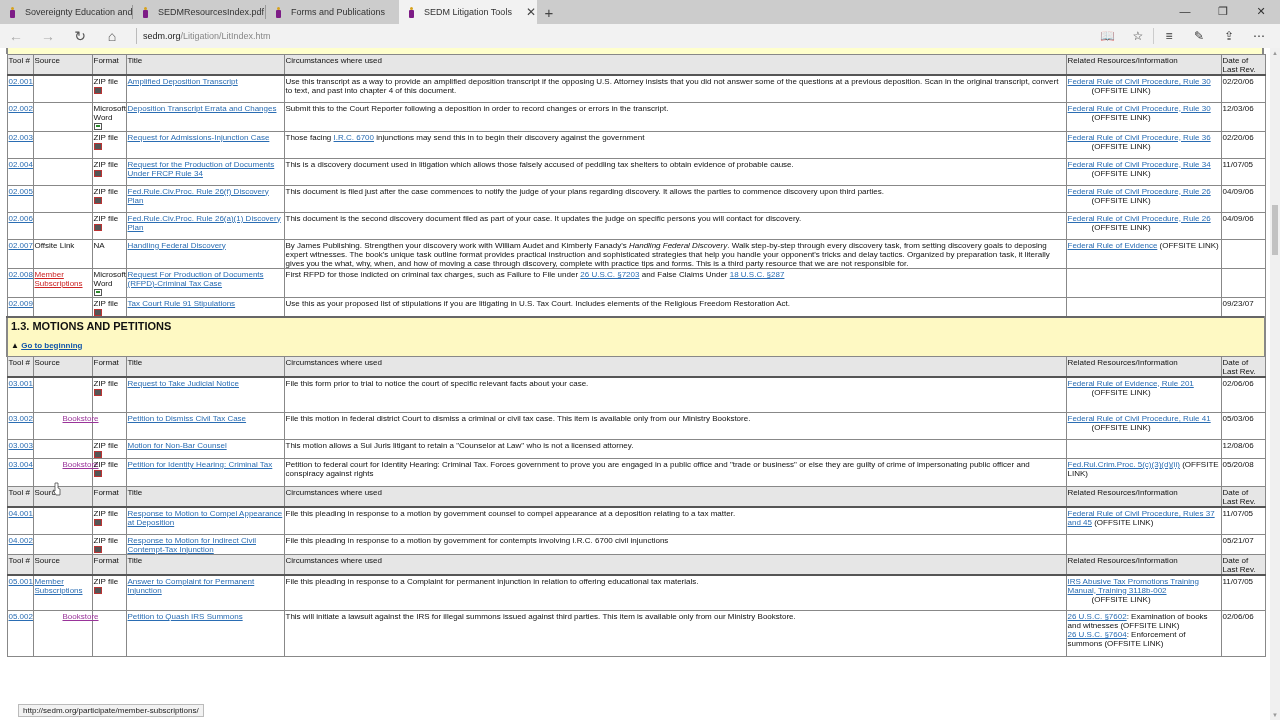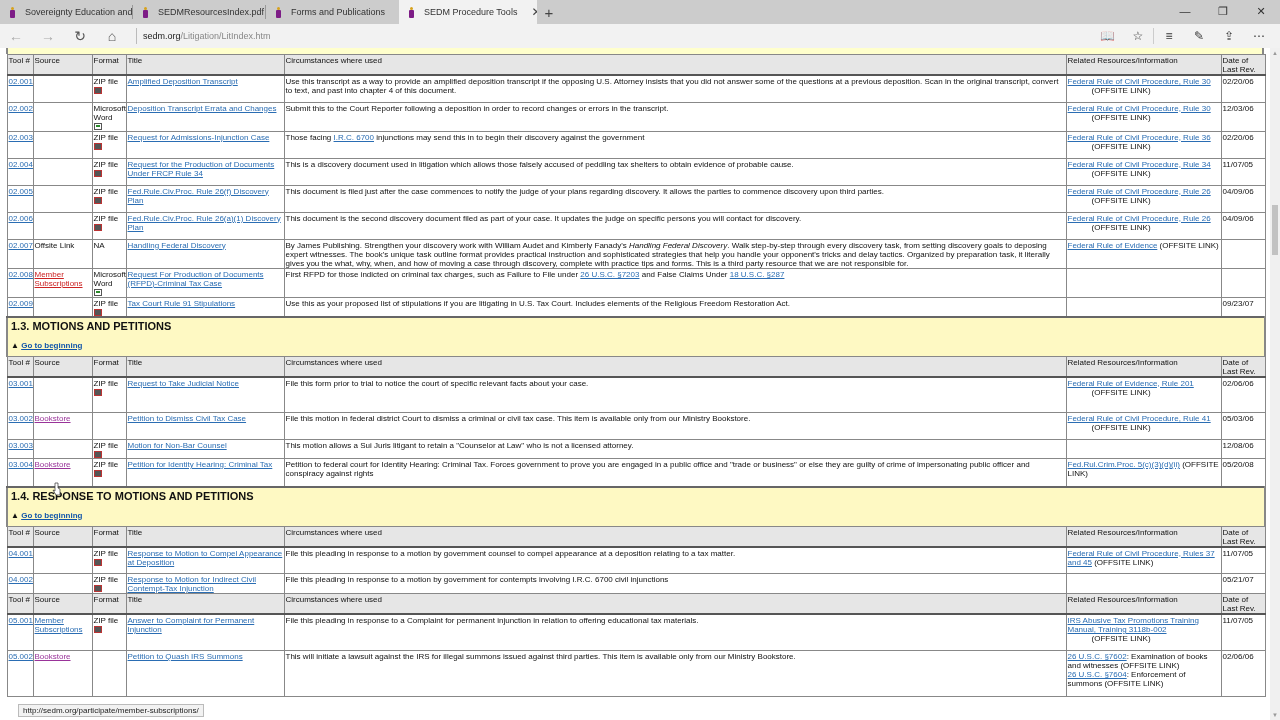--- a/index.html
+++ b/index.html
@@ -28,21 +28,21 @@
 .topstrip{height:6px;background:#ffffcc;border-left:2px solid #888;border-right:2px solid #888;margin-left:6px;margin-right:6px;}
 table.lit{border-collapse:collapse;margin-left:6px;width:1258px;table-layout:fixed;font-size:8px;color:#111;}
 table.lit td,table.lit th{border:1px solid #888;vertical-align:top;padding:1px 1px 0 1px;line-height:9px;font-weight:normal;text-align:left;}
 table.lit tr.hdr th{background:#e6e6e6;border-bottom:2px solid #555;height:19px;}
 table.lit tr.sec td{background:#fef9c3;border-left:2px solid #888;border-right:2px solid #888;border-top:2px solid #666;}
 .sectitle{font-size:11px;font-weight:bold;padding:3px 2px 0 2px;height:19px;}
 .gotolink{font-size:8px;font-weight:bold;padding:3px 2px 0 2px;height:18px;}
 .gotolink a{color:#1155aa;}
 a{color:#2a6db3;text-decoration:underline;}
 a.red{color:#cc2222;}
-a.purple{color:#993399;}
+a.purple{color:#993399;padding-left:28px;}
 .ind{padding-left:24px;}
 .fmticon{display:block;width:8px;height:7px;margin-top:1px;background:#555;border:1px solid #b33;position:relative;}
 .fmticon.word{background:#fff;border:1px solid #555;}
 .fmticon.word::after{content:"";position:absolute;left:1px;top:1px;width:4px;height:2px;background:#2a8a2a;}
 .scroll{position:absolute;right:0;top:48px;width:10px;height:672px;background:#f0f0f0;}
 .scroll .thumb{position:absolute;left:2px;top:157px;width:6px;height:50px;background:#c2c2c2;}
 .scroll .up{position:absolute;left:2px;top:2px;font-size:6px;color:#999;}
 .scroll .down{position:absolute;left:2px;bottom:2px;font-size:6px;color:#999;}
 .statusbar{position:absolute;left:18px;top:704px;height:13px;background:#f2f2f2;border:1px solid #bbb;font-size:8px;color:#222;padding:1px 4px;white-space:nowrap;}
 .cursor{position:absolute;left:52px;top:482px;width:10px;height:14px;}
@@ -60,21 +60,21 @@
       <span class="favicon"></span>
       <span>SEDMResourcesIndex.pdf</span>
       <span class="sep"></span>
     </div>
   <div class="tab">
       <span class="favicon"></span>
       <span>Forms and Publications</span>
     </div>
   <div class="tab active">
       <span class="favicon"></span>
-      <span>SEDM Procedure Tools</span>
+      <span>SEDM Litigation Tools</span>
       <span class="tab-close">✕</span>
     </div>
   <div class="newtab">+</div>
   <div class="winctl">
     <span>—</span>
     <span>❐</span>
     <span>✕</span>
   </div>
 </div>
 
@@ -255,26 +255,20 @@
     <tr style="height:28px">
       <td><a href="#">03.004</a></td>
       <td><a href="#" class="purple">Bookstore</a></td>
       <td><span>ZIP file</span><span class="fmticon"></span></td>
       <td><a href="#">Petition for Identity Hearing: Criminal Tax</a></td>
       <td>Petition to federal court for Identity Hearing: Criminal Tax. Forces government to prove you are engaged in a public office and "trade or business" or else they are guilty of crime of impersonating public officer and conspiracy against rights</td>
       <td><a href="#">Fed.Rul.Crim.Proc. 5(c)(3)(d)(ii)</a> <span>(OFFSITE LINK)</span></td>
       <td>05/20/08</td>
     </tr>
 
-    <tr class="sec">
-      <td colspan="7">
-            <div class="sectitle">1.4.  RESPONSE TO MOTIONS AND PETITIONS</div>
-            <div class="gotolink"><span>▲</span> <a href="#">Go to beginning</a></div>
-          </td>
-    </tr>
     <tr class="hdr">
       <th>Tool #</th>
       <th>Source</th>
       <th>Format</th>
       <th>Title</th>
       <th>Circumstances where used</th>
       <th>Related Resources/Information</th>
       <th>Date of Last Rev.</th>
     </tr>
     <tr style="height:27px">

